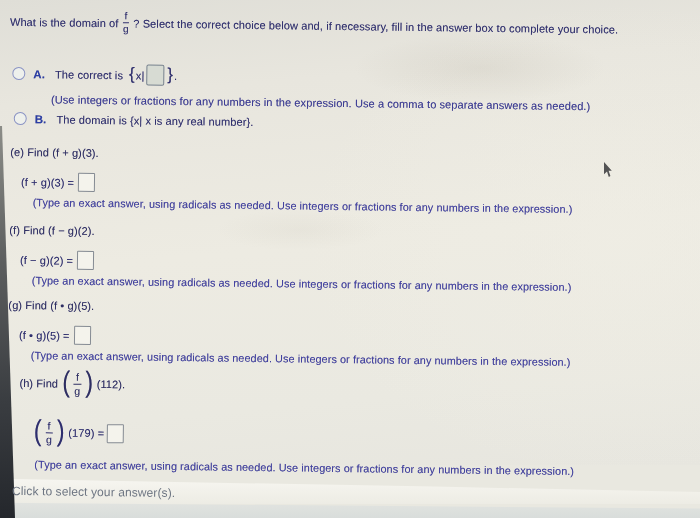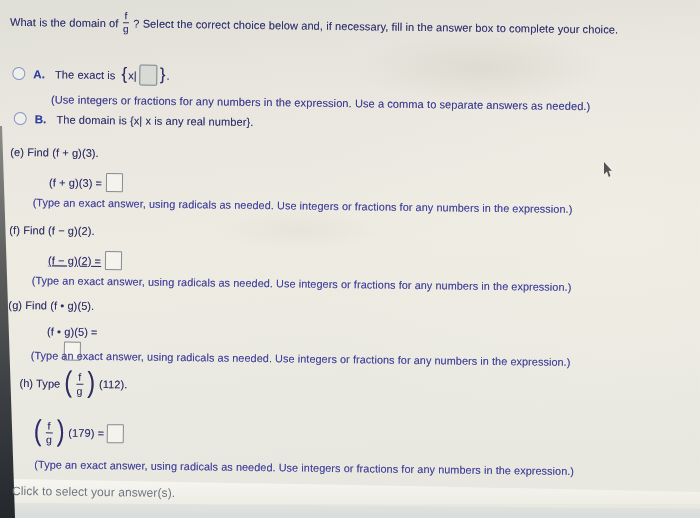--- a/index.html
+++ b/index.html
@@ -54,21 +54,21 @@
   .abox-gray{
     width:16px;height:19px;display:inline-block;margin:0 2px;
     background:#d7dbd3;border:1px solid #77828e;border-radius:2px;vertical-align:middle;
   }
   .abox{
     width:15px;height:17px;display:inline-block;
     background:#f4f3ec;border:1px solid #858b93;border-radius:1px;
   }
   .instruction{position:absolute;left:52px;font-size:11px;color:#3b3b96;white-space:nowrap;}
   .part-label{position:absolute;left:12px;color:#2e2e62;white-space:nowrap;}
-  .eq-row{position:absolute;left:51px;gap:4px;color:#2e2e6e;}
+  .eq-row{position:absolute;left:23px;gap:4px;color:#2e2e6e;}
   .note{position:absolute;left:35px;font-size:10.8px;color:#4140a2;white-space:nowrap;}
   .parth-row{gap:3px;}
   .bigparen{font-size:29px;font-weight:300;line-height:0.8;display:inline-block;transform:scaleX(0.8);position:relative;top:-1px;}
   .fracbig{font-size:10.5px;}
   .footer{position:absolute;left:18px;top:484px;font-size:12px;color:#6e7683;text-shadow:none;}
   .cursor{
     position:absolute;left:604px;top:162px;width:10px;height:15px;background:#3e3e40;
     clip-path:polygon(0 0,0 82%,30% 64%,48% 100%,64% 93%,46% 58%,78% 58%);
     filter:blur(0.3px);opacity:0.88;
   }
@@ -90,21 +90,21 @@
       <span class="frac">
         <span class="ftop">f</span>
         <span class="fbot">g</span>
       </span>
       <span>? Select the correct choice below and, if necessary, fill in the answer box to complete your choice.</span>
     </div>
 
     <div class="row choice" style="top:63px;">
       <span class="radio"></span>
       <span class="letter">A.</span>
-      <span>The exact is</span>
+      <span>The correct is</span>
       <span class="brace gap6">{</span>
       <span>x|</span>
       <span class="abox-gray"></span>
       <span class="brace">}</span>
       <span>.</span>
     </div>
     <div class="instruction" style="top:93px;">(Use integers or fractions for any numbers in the expression. Use a comma to separate answers as needed.)</div>
 
     <div class="row choice" style="top:112px;left:15px;">
       <span class="radio"></span>
@@ -113,35 +113,35 @@
     </div>
 
     <div class="part-label" style="top:146px;">(e) Find (f + g)(3).</div>
     <div class="row eq-row" style="top:172px;">
       <span>(f + g)(3) =</span>
       <span class="abox"></span>
     </div>
     <div class="note" style="top:196px;">(Type an exact answer, using radicals as needed. Use integers or fractions for any numbers in the expression.)</div>
 
     <div class="part-label" style="top:224px;">(f) Find (f − g)(2).</div>
-    <div class="row eq-row" style="top:250px;text-decoration:underline;">
+    <div class="row eq-row" style="top:250px;">
       <span>(f − g)(2) =</span>
       <span class="abox"></span>
     </div>
     <div class="note" style="top:274px;">(Type an exact answer, using radicals as needed. Use integers or fractions for any numbers in the expression.)</div>
 
     <div class="part-label" style="top:299px;">(g) Find (f • g)(5).</div>
-    <div class="row eq-row" style="top:325px;flex-direction:column;">
+    <div class="row eq-row" style="top:325px;">
       <span>(f • g)(5) =</span>
       <span class="abox"></span>
     </div>
     <div class="note" style="top:349px;">(Type an exact answer, using radicals as needed. Use integers or fractions for any numbers in the expression.)</div>
 
     <div class="row part-label parth-row" style="top:371px;left:24px;">
-      <span>(h) Type</span>
+      <span>(h) Find</span>
       <span class="bigparen">(</span>
       <span class="frac fracbig">
         <span class="ftop">f</span>
         <span class="fbot">g</span>
       </span>
       <span class="bigparen">)</span>
       <span>(112).</span>
     </div>
     <div class="row eq-row parth-row" style="top:420px;left:38px;">
       <span class="bigparen">(</span>

